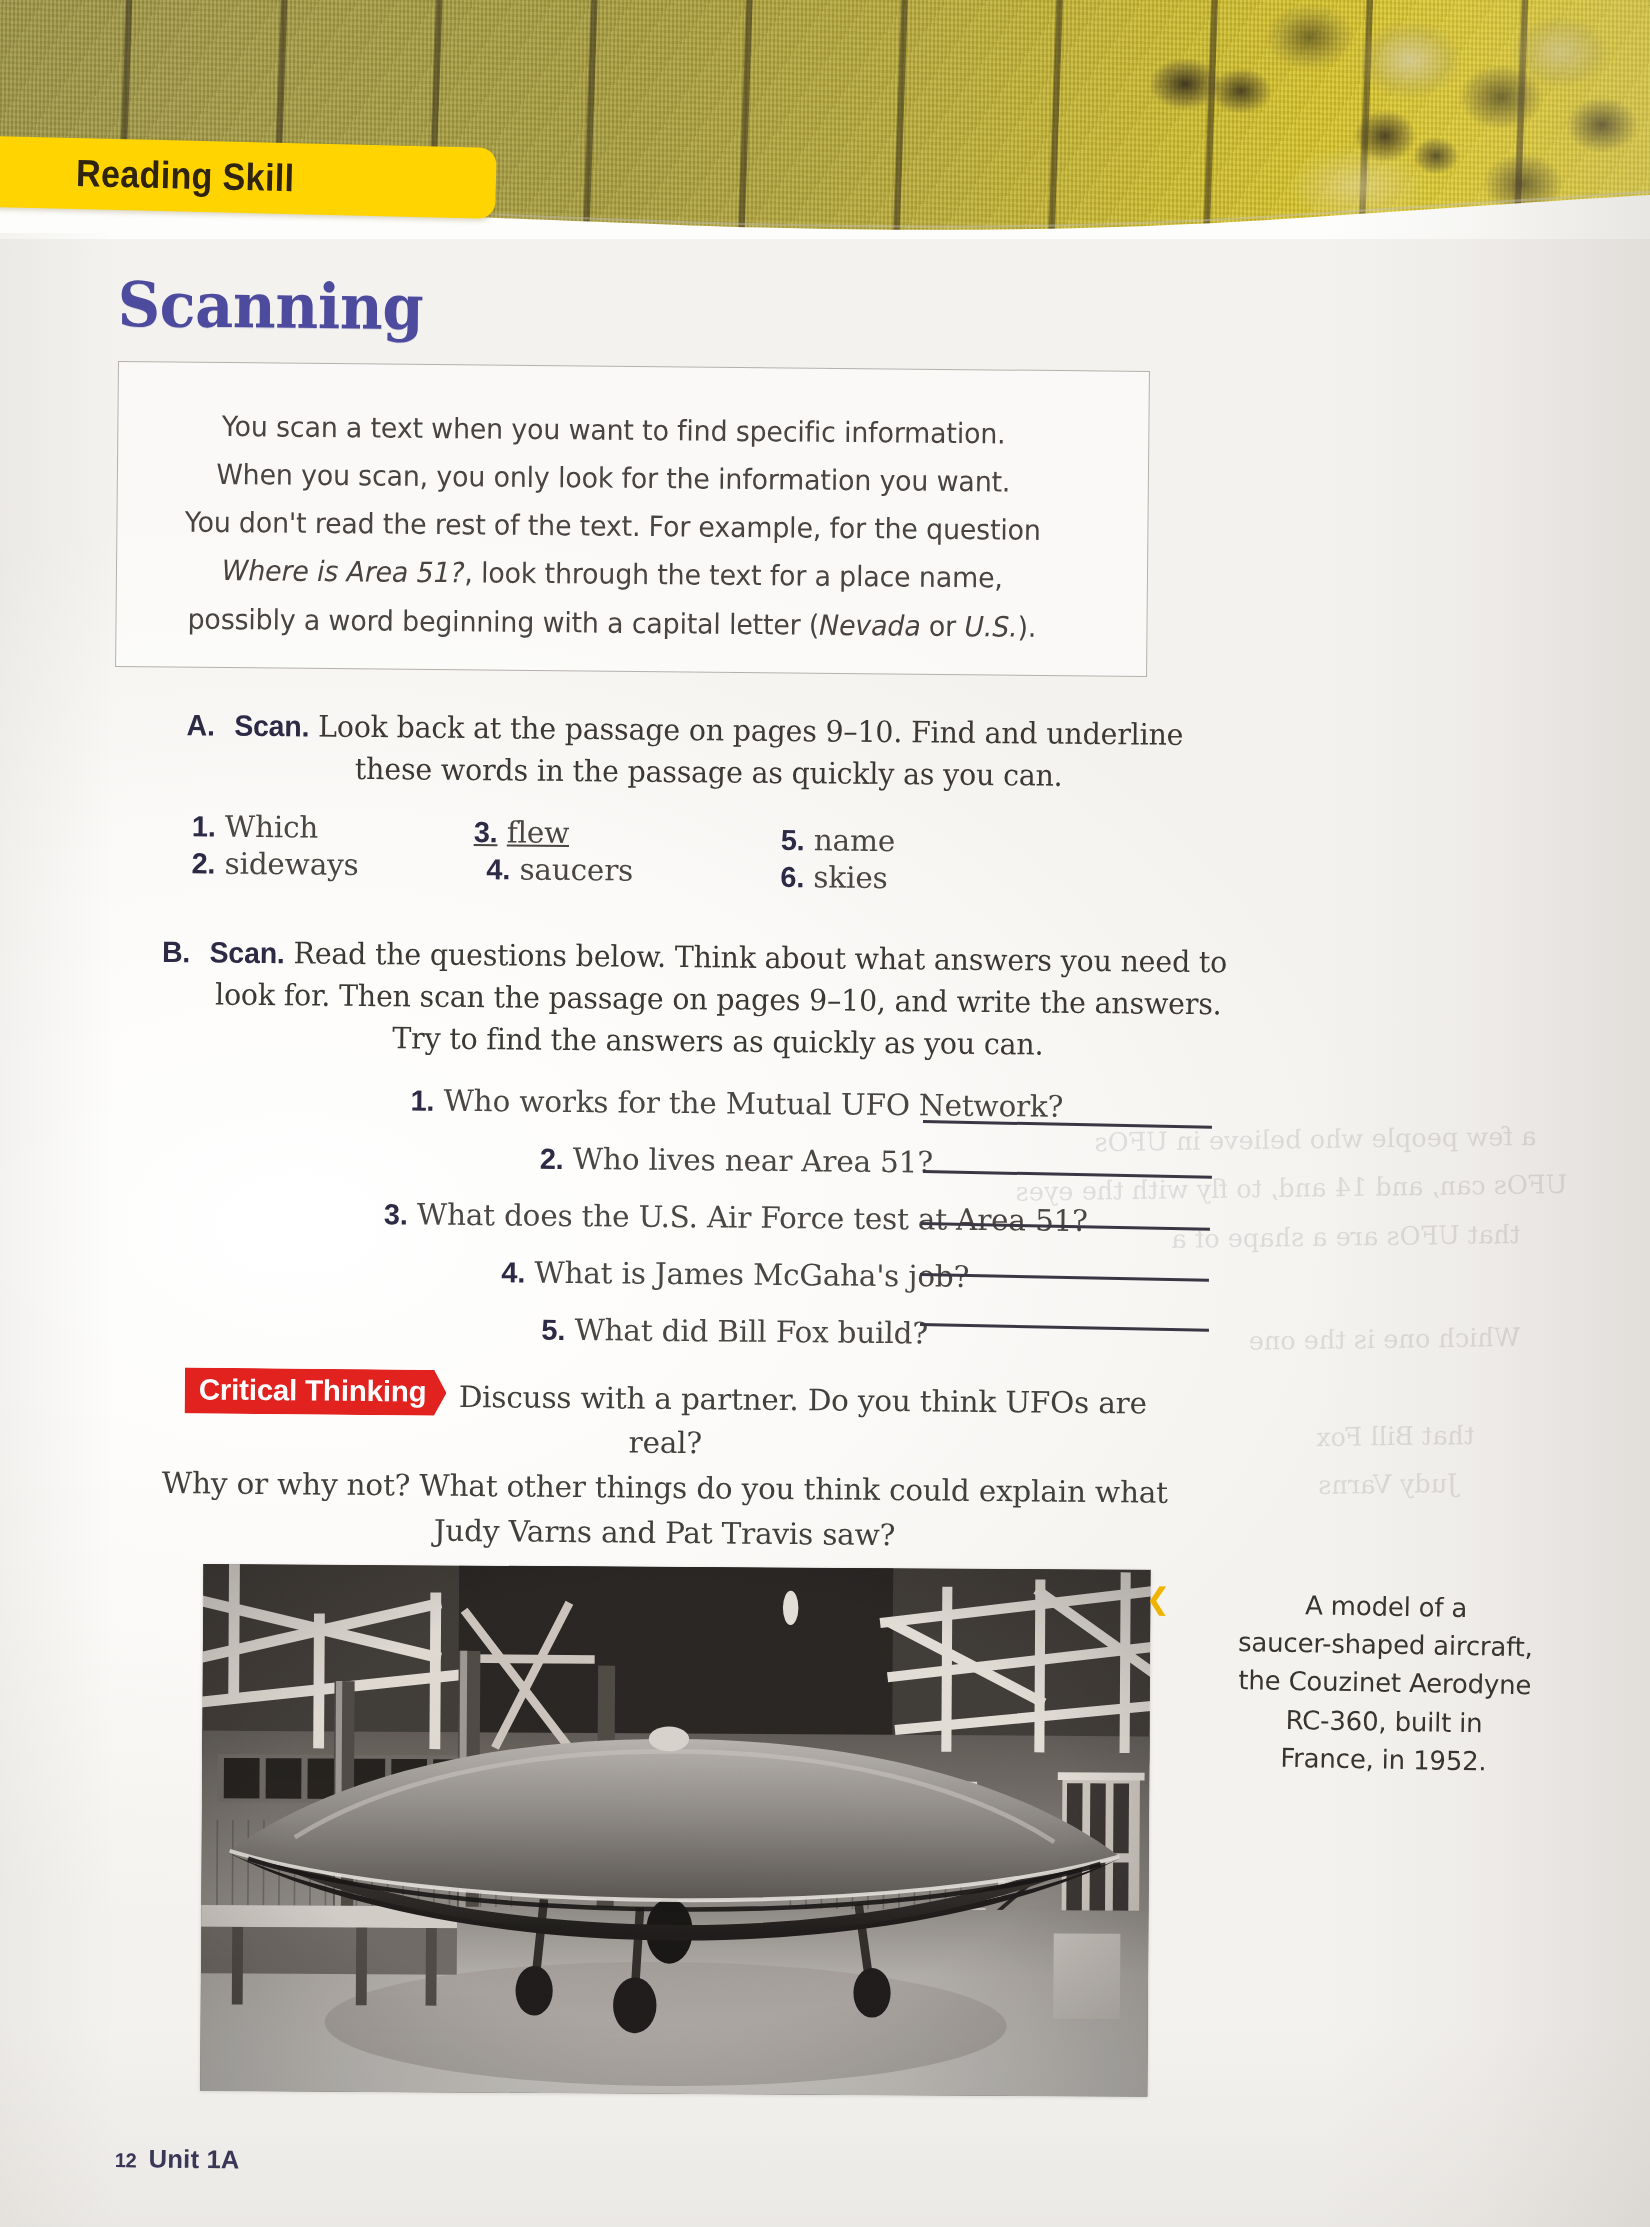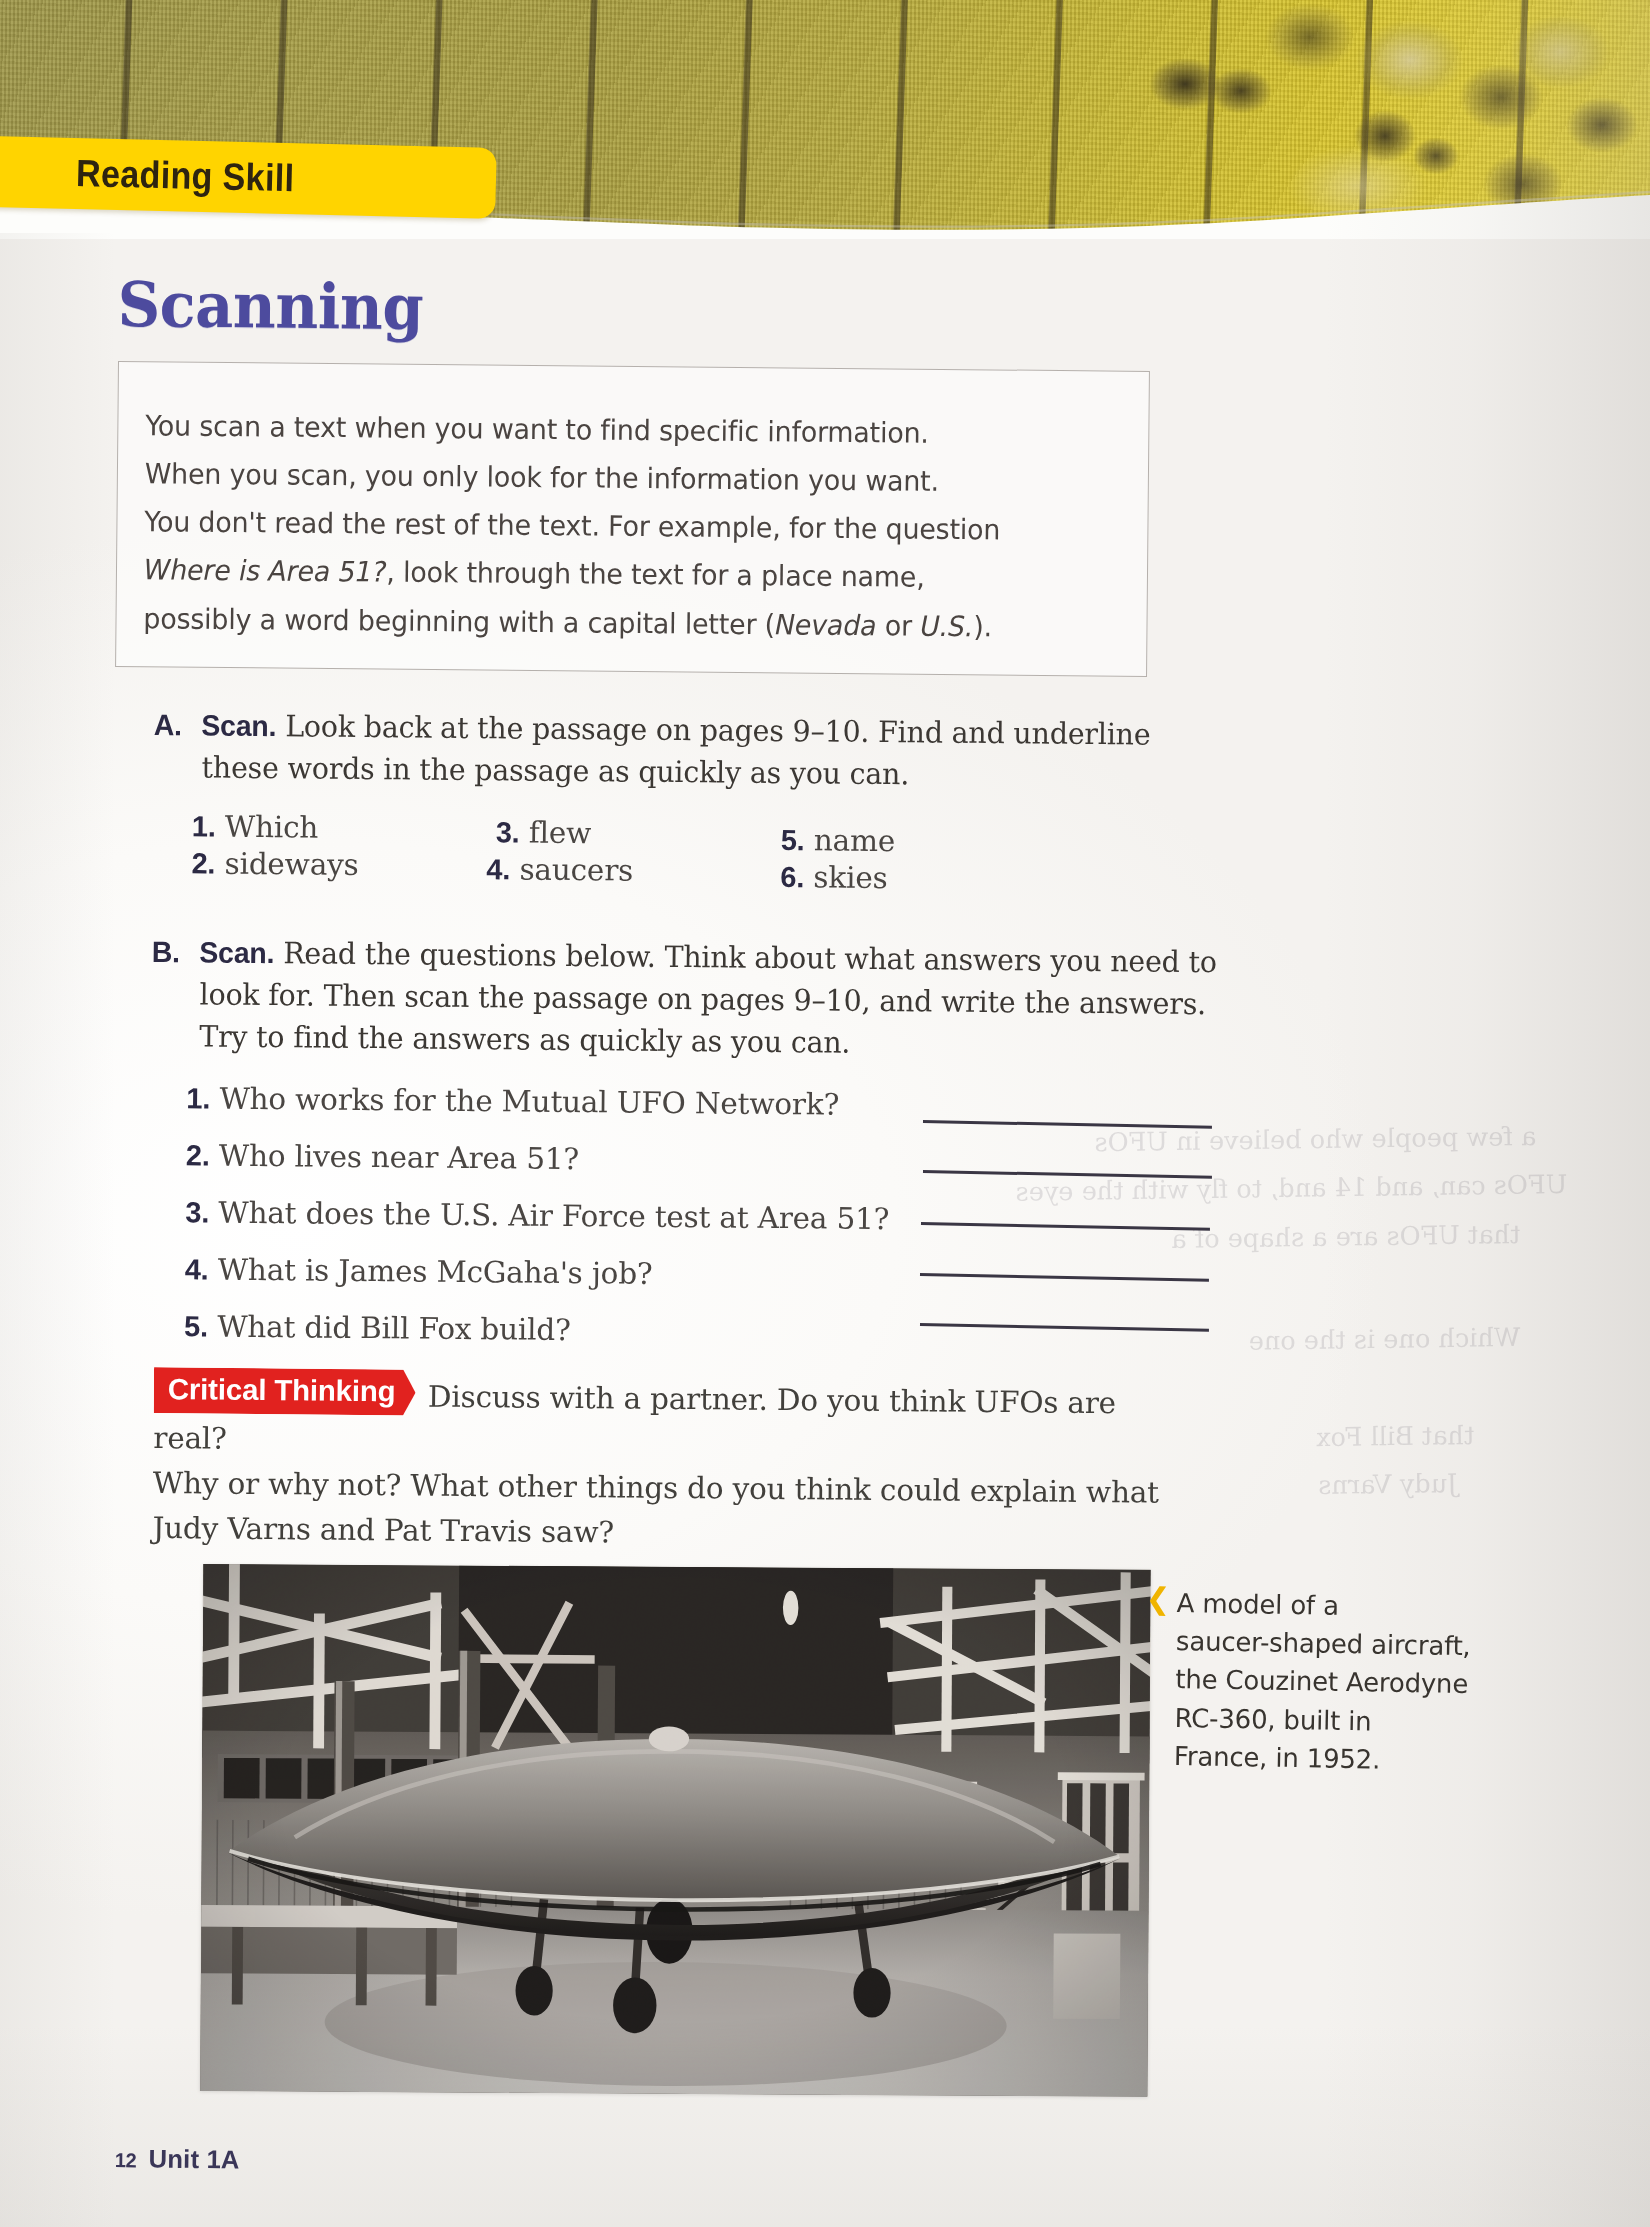--- a/index.html
+++ b/index.html
@@ -120,21 +120,21 @@
     color: #2e2410;
     white-space: nowrap;
     transform: scaleX(0.90);
     transform-origin: left center;
   }
 
   
   #content {
     position: absolute;
     left: 0; top: 0;
-    width: 1650px; height: 2227px;
+    width: 1650px; height: 2227px; text-align: center;
   }
 
   #title {
     position: absolute;
     left: 118px;
     top: 268px;
     font-family: "DejaVu Serif", serif;
     font-weight: 700;
     font-size: 62px;
     color: #4d4b9e;
@@ -401,21 +401,21 @@
           <span class="lbl">A.</span>
           <span class="lbl" style="margin-left:11px;">Scan.</span>
           <span>Look back at the passage on pages 9–10. Find and underline</span>
           <span>these words in the passage as quickly as you can.</span>
         </span>
       </div>
 
       <div id="word-grid">
         <div class="wcell" style="left:0px;   top:0px;"><span class="wnum">1.</span><span>Which</span></div>
         <div class="wcell" style="left:0px;   top:37px;"><span class="wnum">2.</span><span>sideways</span></div>
-        <div class="wcell" style="left:304px; top:3.1px;"><span class="wnum">3.</span><span>flew</span></div>
+        <div class="wcell" style="left:282px; top:3.1px;text-decoration:underline;"><span class="wnum">3.</span><span>flew</span></div>
         <div class="wcell" style="left:295px; top:40px;"><span class="wnum">4.</span><span>saucers</span></div>
         <div class="wcell" style="left:589px; top:7.8px;"><span class="wnum">5.</span><span>name</span></div>
         <div class="wcell" style="left:589px; top:45px;"><span class="wnum">6.</span><span>skies</span></div>
       </div>
     </div>
 
     <div class="ex-block" id="ex-b">
       <div class="ex-head">
         <span class="body-ind">
           <span class="lbl">B.</span>

